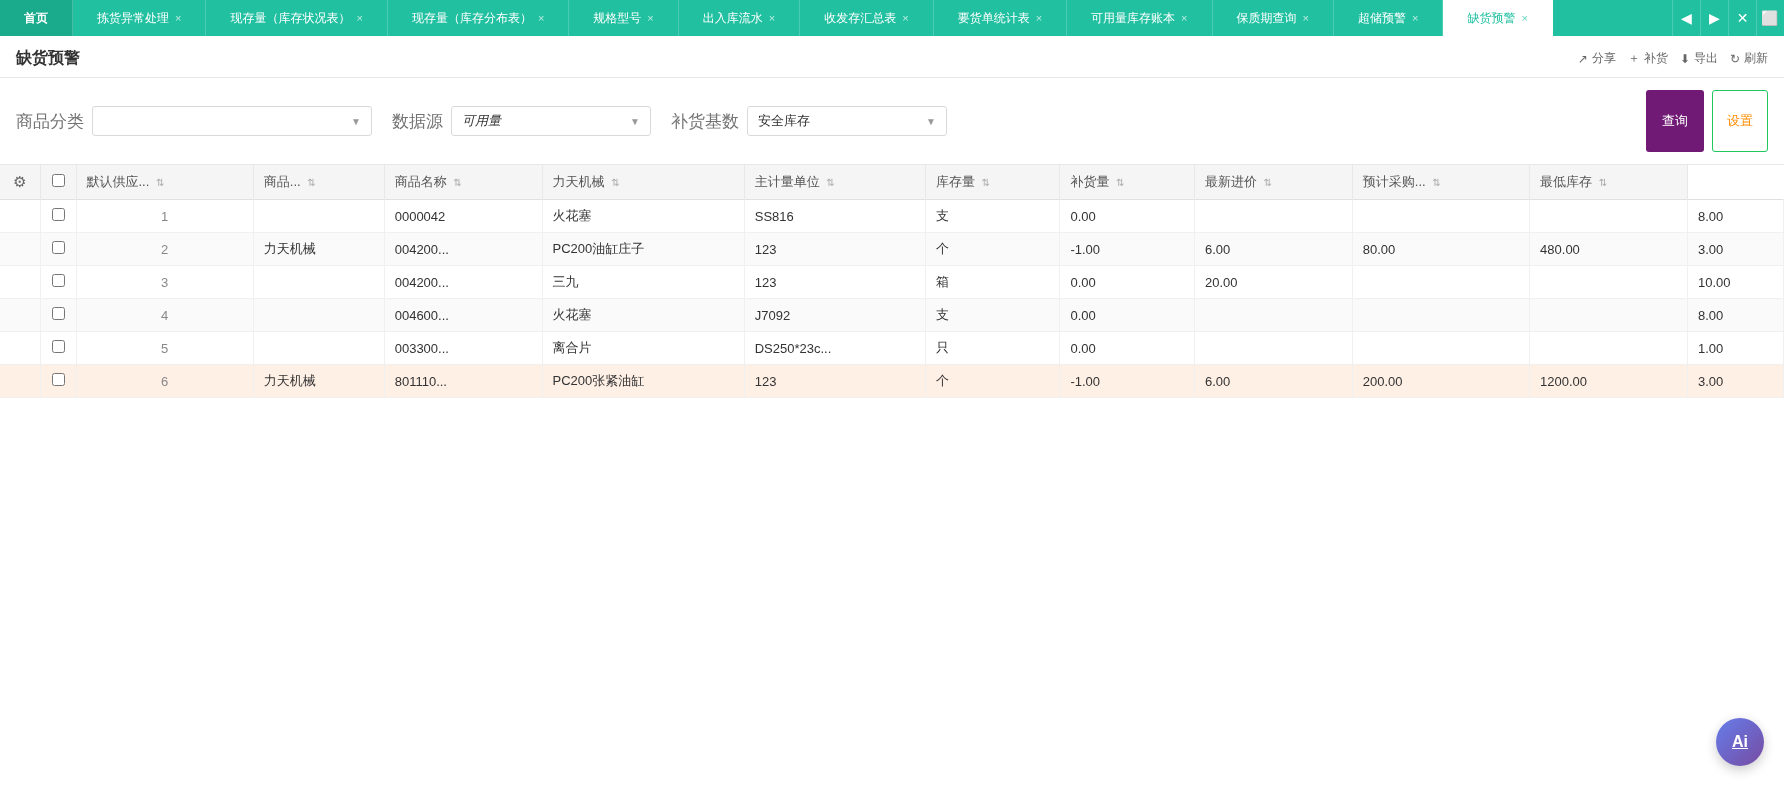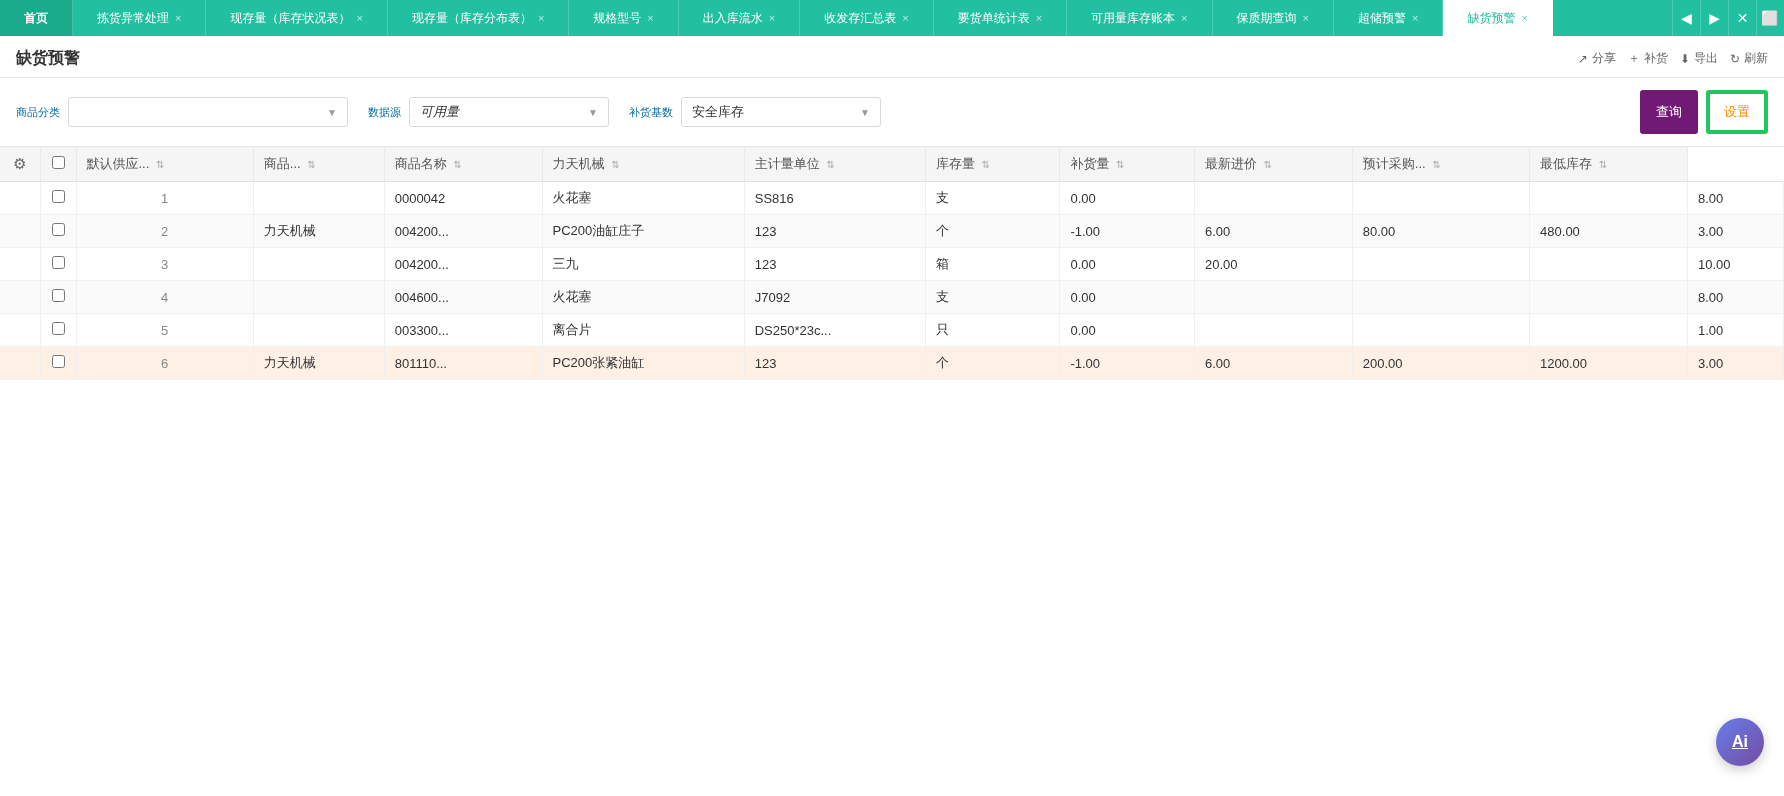--- a/index.html
+++ b/index.html
@@ -97,22 +97,22 @@
       padding: 12px 16px;
       gap: 20px;
       border-bottom: 1px solid #e8e8e8;
     }
     .filter-group {
       display: flex;
       align-items: center;
       gap: 8px;
     }
     .filter-label {
-      color: #0369a1;
-      font-size: 11px;
+      color: #737373;
+      font-size: 17px;
       white-space: nowrap;
     }
     .filter-select {
       display: flex;
       align-items: center;
       border: 1px solid #d9d9d9;
       border-radius: 3px;
       padding: 4px 10px;
       background: #fff;
       cursor: pointer;
@@ -140,22 +140,22 @@
       color: #fff;
       border: none;
       padding: 5px 16px;
       border-radius: 3px;
       cursor: pointer;
       font-size: 13px;
     }
     .btn-settings {
       background: #fff;
       color: #ff8c00;
-      border: 4px solid #22c55e;
-      padding: 9px 14px;
+      border: 1px solid #22c55e;
+      padding: 21px 14px;
       border-radius: 3px;
       cursor: pointer;
       font-size: 13px;
     }
 
     
     .table-container {
       padding: 0;
     }
     table {

